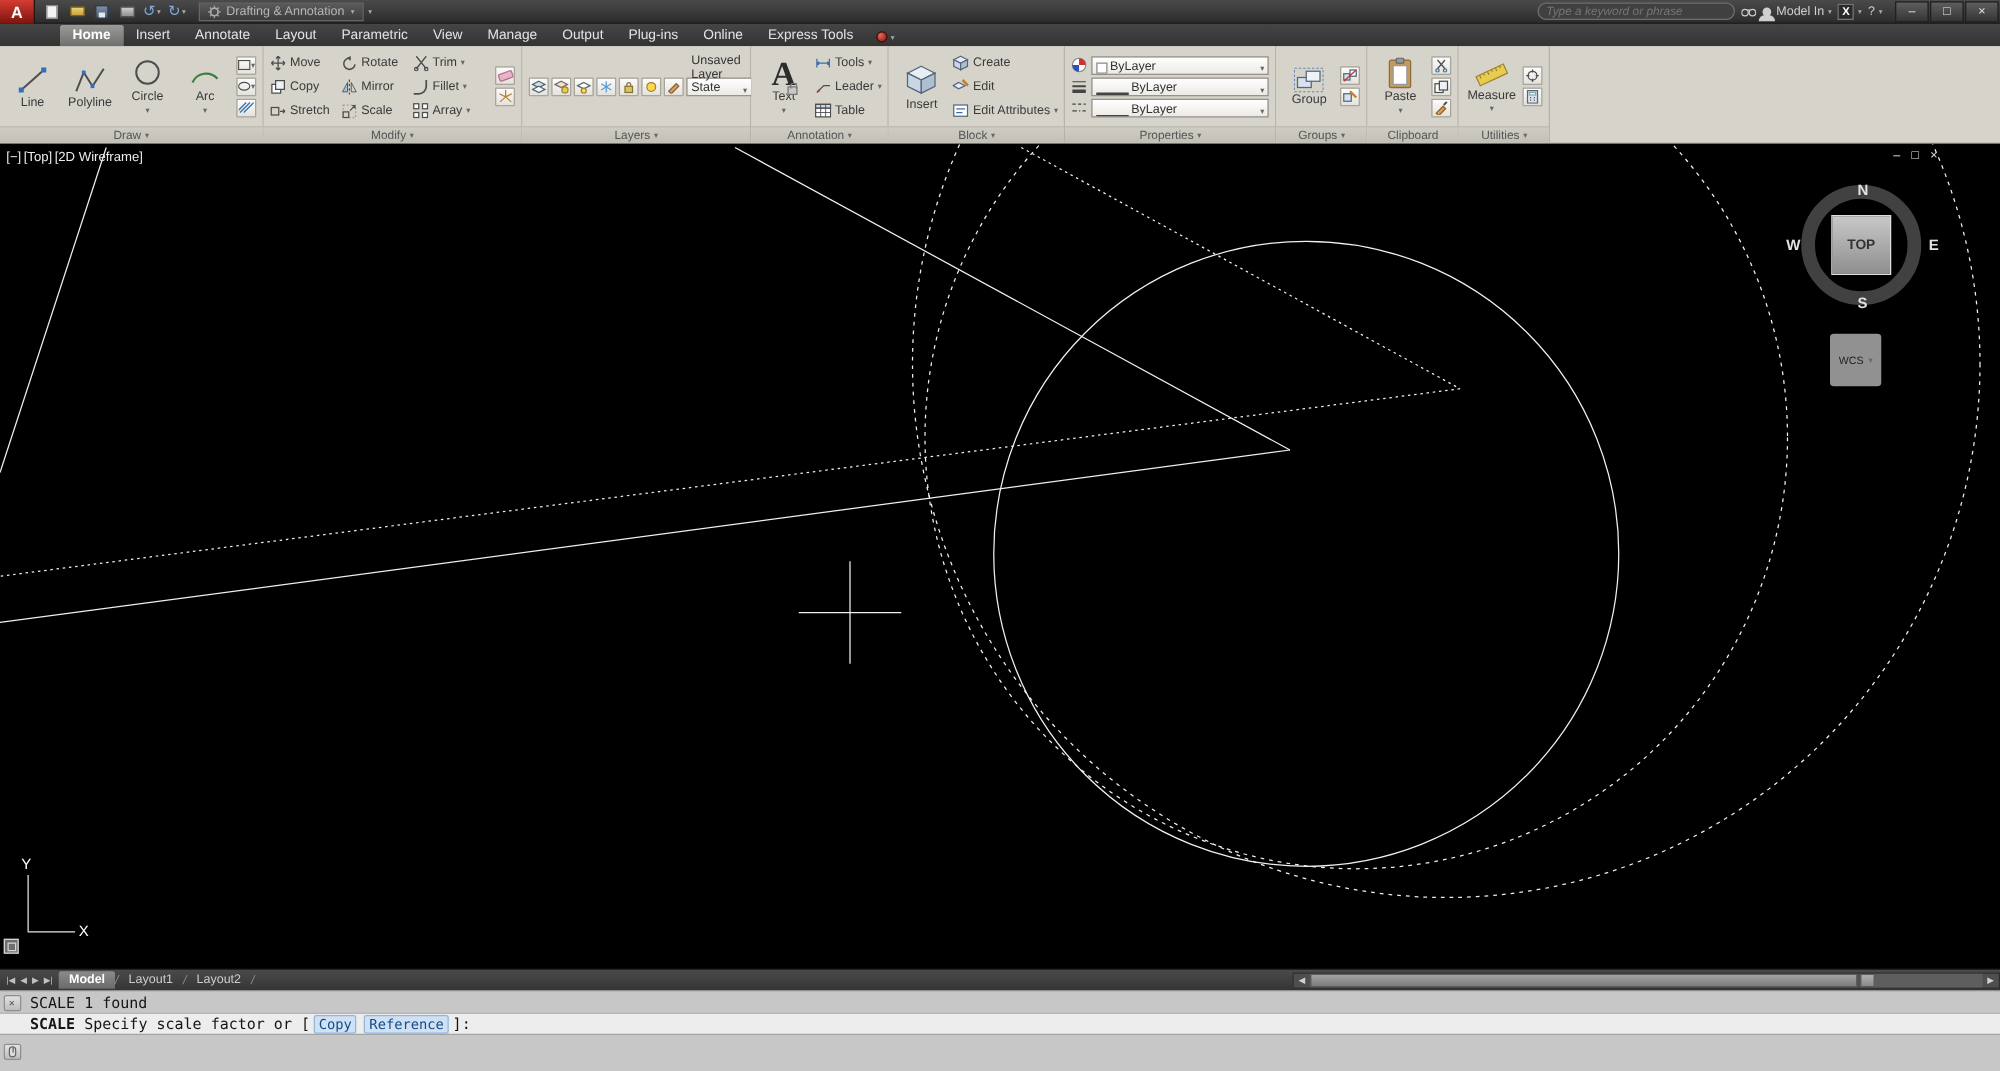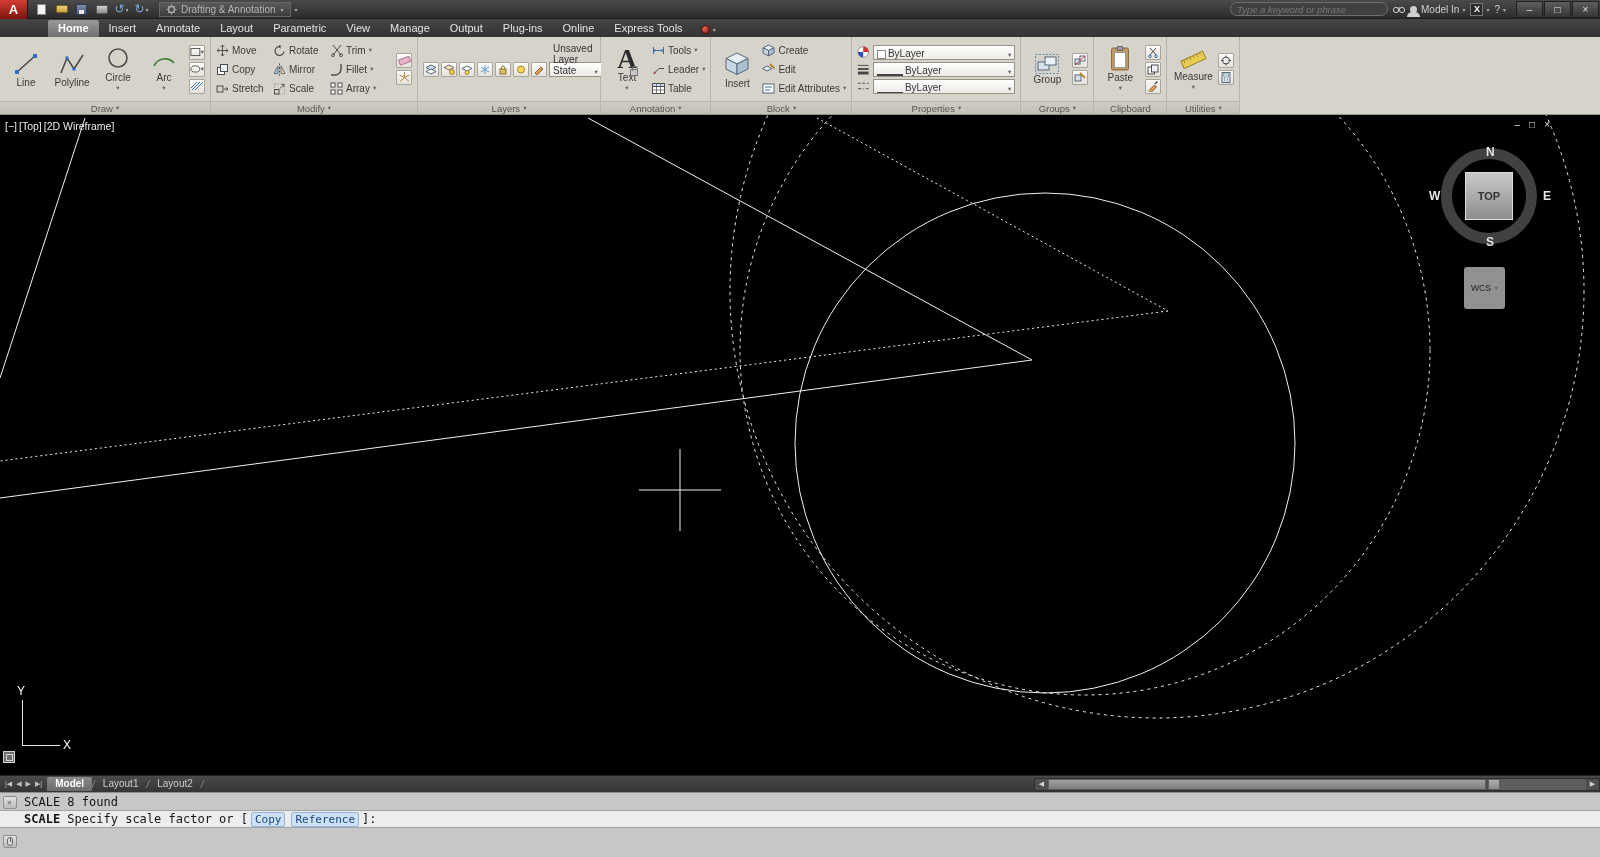--- a/index.html
+++ b/index.html
@@ -737,21 +737,21 @@
 <div class="cmdarea">
   <div class="cmd-gutter">
     <div class="gico">
         <span class="gx">✕</span>
       </div>
     <div class="gico">
         <div class="mouse"></div>
       </div>
   </div>
   <div class="cmd-hist">
-    <div>SCALE 8 found</div>
+    <div>SCALE 1 found</div>
   </div>
   <div class="cmd-input">
     <b>SCALE</b>
     <span style="white-space:pre"> </span>
     <span>Specify scale factor or [</span>
     <span class="opt">Copy</span>
     <span class="opt">Reference</span>
     <span>]:</span>
   </div>
 </div>

